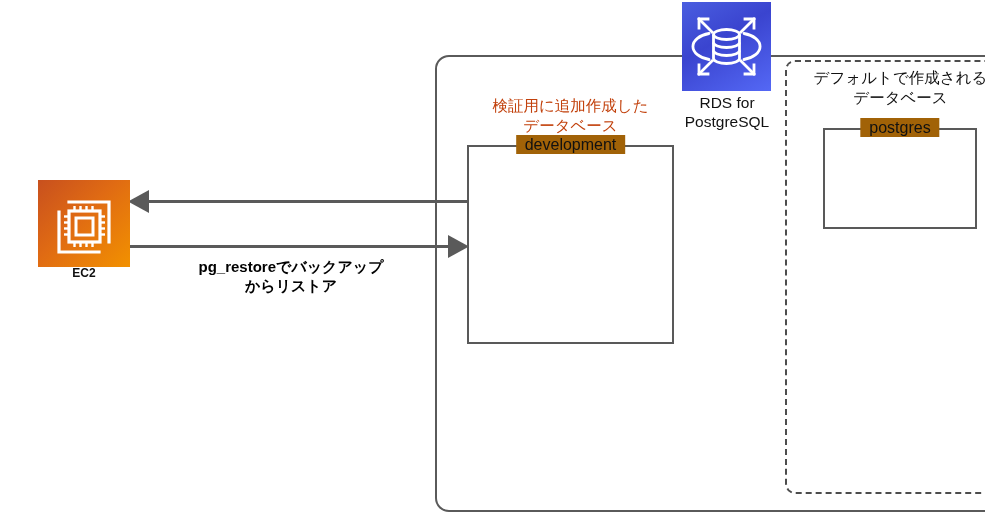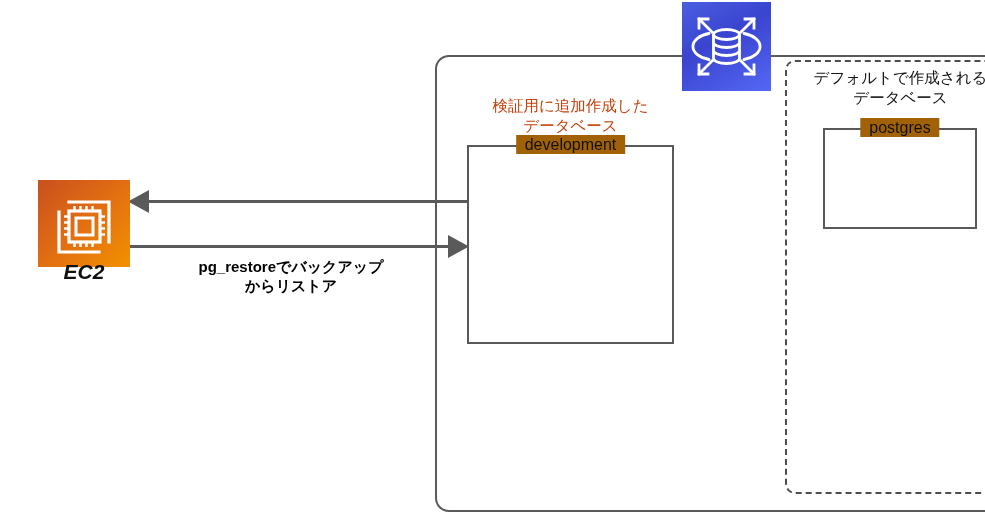--- a/index.html
+++ b/index.html
@@ -115,27 +115,26 @@
     left: 2px;
     top: 180px;
     width: 92px;
     height: 87px;
     background: linear-gradient(135deg, #c8501e 0%, #e06b13 45%, #f29100 100%);
   }
   .ec2-icon svg { display: block; }
   .ec2-label {
     position: absolute;
     left: 2px;
-    top: 260px;
+    top: 266px;
     width: 92px;
     text-align: center;
-    font-size: 21px;
+    font-size: 12px;
     font-weight: bold;
     color: #111111;
-    font-style: italic;
   }
 
   
   .rds-icon {
     position: absolute;
     left: 646px;
     top: 2px;
     width: 89px;
     height: 89px;
     background: linear-gradient(150deg, #4a5ee0 0%, #3a44cf 42%, #5468f5 100%);
@@ -275,14 +274,16 @@
         <polyline points="63,17 72,17 72,26"></polyline>
 
         <line x1="30" y1="59" x2="17" y2="72"></line>
         <polyline points="17,63 17,72 26,72"></polyline>
 
         <line x1="59" y1="59" x2="72" y2="72"></line>
         <polyline points="72,63 72,72 63,72"></polyline>
       </g>
     </svg>
   </div>
+  <div class="rds-label">RDS for
+PostgreSQL</div>
 
 </div>
 
 </body></html>

